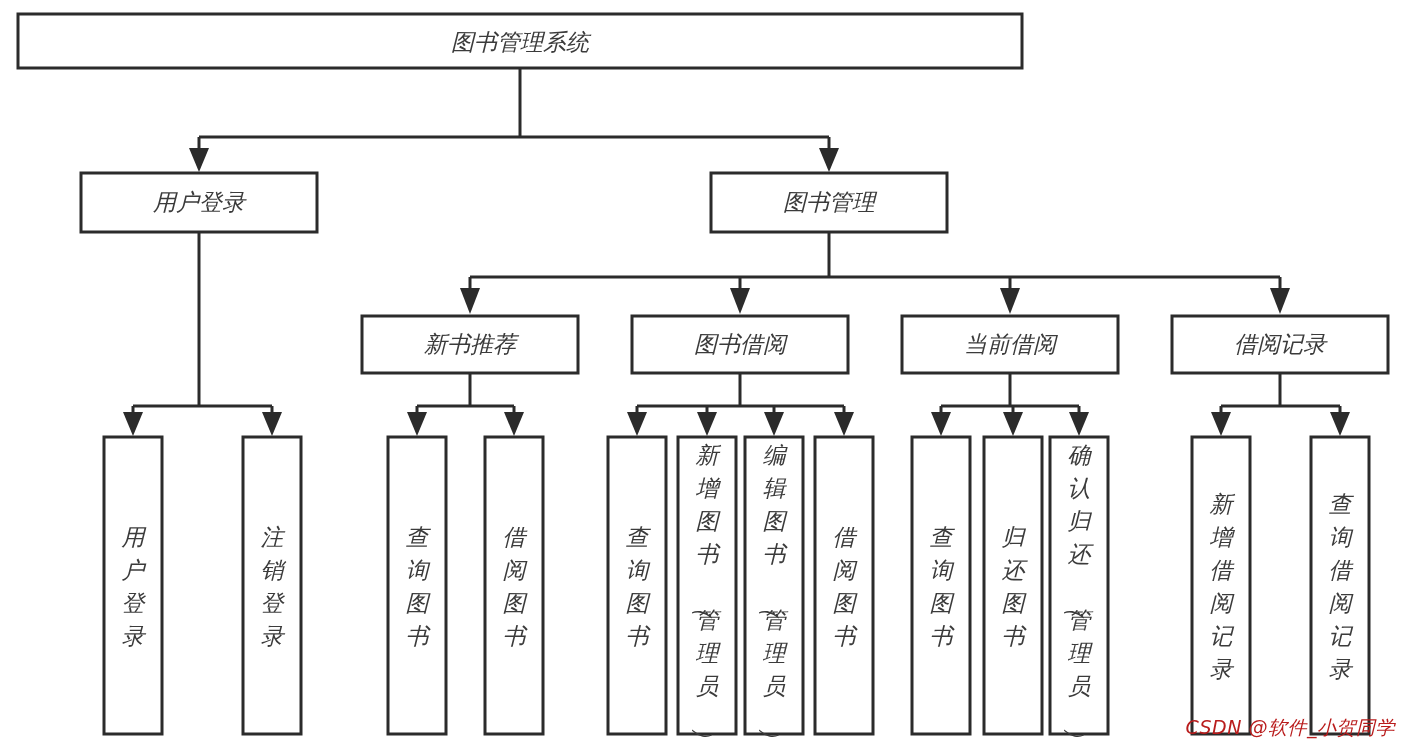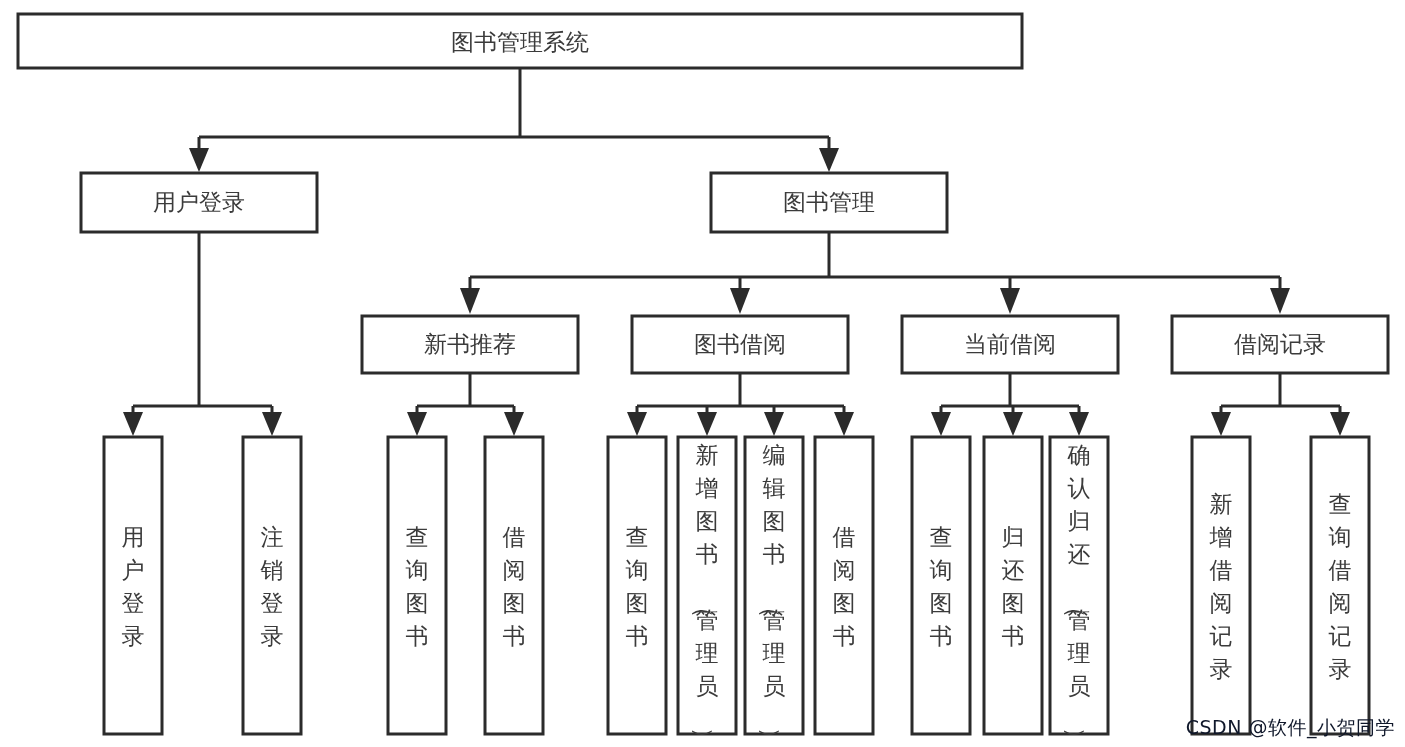--- a/index.html
+++ b/index.html
@@ -11,20 +11,21 @@
     width: 1405px;
     height: 747px;
     font-family: "DejaVu Sans", "Liberation Sans", sans-serif;
     overflow: hidden;
   }
   #diagram-root {
     position: relative;
     width: 1405px;
     height: 747px;
     background: #ffffff;
+    font-style: italic;
   }
   svg#tree-svg {
     position: absolute;
     left: 0;
     top: 0;
     width: 1405px;
     height: 747px;
   }
   .node-box {
     fill: #ffffff;
@@ -55,21 +56,21 @@
   .arrow-head {
     fill: #2b2b2b;
     stroke: none;
   }
   .watermark {
     position: absolute;
     right: 10px;
     bottom: 6px;
     font-family: "DejaVu Sans", "Liberation Sans", sans-serif;
     font-size: 19px;
-    color: #0f172a;
+    color: #b91c1c;
     white-space: nowrap;
     letter-spacing: 0.5px;
   }
 </style>
 </head>
 <body>
 
 <div id="diagram-root">
 
   <svg id="tree-svg" viewBox="0 0 1405 747">

